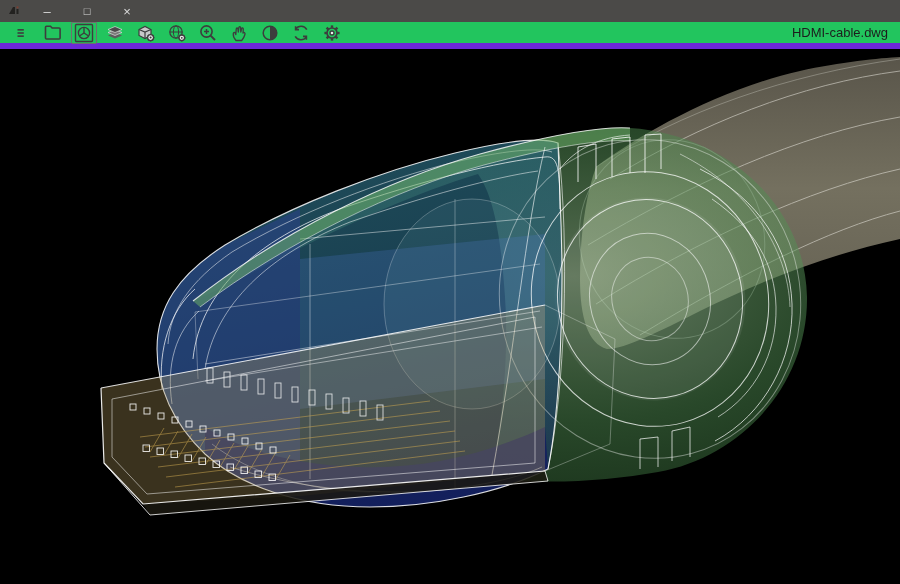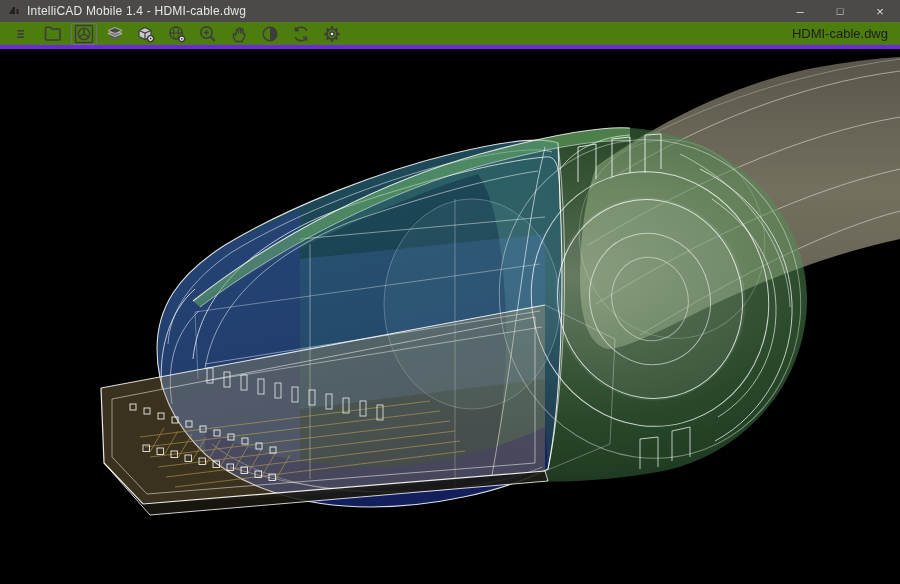--- a/index.html
+++ b/index.html
@@ -10,21 +10,21 @@
   .titlebar { width:900px; height:22px; background:#4b4a48; display:flex;
               align-items:center; color:#e6e6e6; font-size:12px; }
   .app-icon { width:14px; height:14px; margin:0 6px 0 7px; flex:0 0 auto; }
   .title-text { flex:1 1 auto; white-space:nowrap; overflow:hidden; letter-spacing:.2px; }
   .win-controls { display:flex; height:22px; }
   .win-btn { width:40px; height:22px; display:flex; align-items:center; justify-content:center;
              color:#dcdcdc; font-size:13px; line-height:1; cursor:default; }
   .win-btn.max { font-size:11px; }
 
   
-  .toolbar { width:900px; height:27px; background:#4d7c0f; border-bottom:4px solid #6d28d9;
+  .toolbar { width:900px; height:27px; background:#22c55e; border-bottom:6px solid #6d28d9;
              display:flex; align-items:center; padding:0 8px;text-align:center; }
   .tb-btn { width:28px; height:24px; display:flex; align-items:center; justify-content:center;
             margin-right:3px; border-radius:2px; }
   .tb-btn.selected { outline:1px solid #6f6f6f; outline-offset:-2px; }
   .tb-btn svg { display:block; }
   .tb-spacer { flex:1 1 auto; }
   .doc-label { font-size:13px; color:#1d1d1d; padding-right:4px; white-space:nowrap; }
 
   
   .viewport { width:900px; height:535px; background:#000; position:relative; }
@@ -32,21 +32,20 @@
 </style>
 </head>
 <body>
 
 <div class="titlebar">
   <svg class="app-icon" viewBox="0 0 14 14">
     <path d="M2,10 L6,3 L8,3 L8,10 Z" fill="#232220"></path>
     <rect x="9.5" y="5" width="2" height="5" fill="#232220"></rect>
     <circle cx="10.5" cy="3.4" r="1.1" fill="#7a4034"></circle>
   </svg>
-  <div class="title-text">IntelliCAD Mobile 1.4 - HDMI-cable.dwg</div>
   <div class="win-controls">
     <div class="win-btn">–</div>
     <div class="win-btn max">□</div>
     <div class="win-btn">×</div>
   </div>
 </div>
 
 <div class="toolbar">
 
   <div class="tb-btn">

